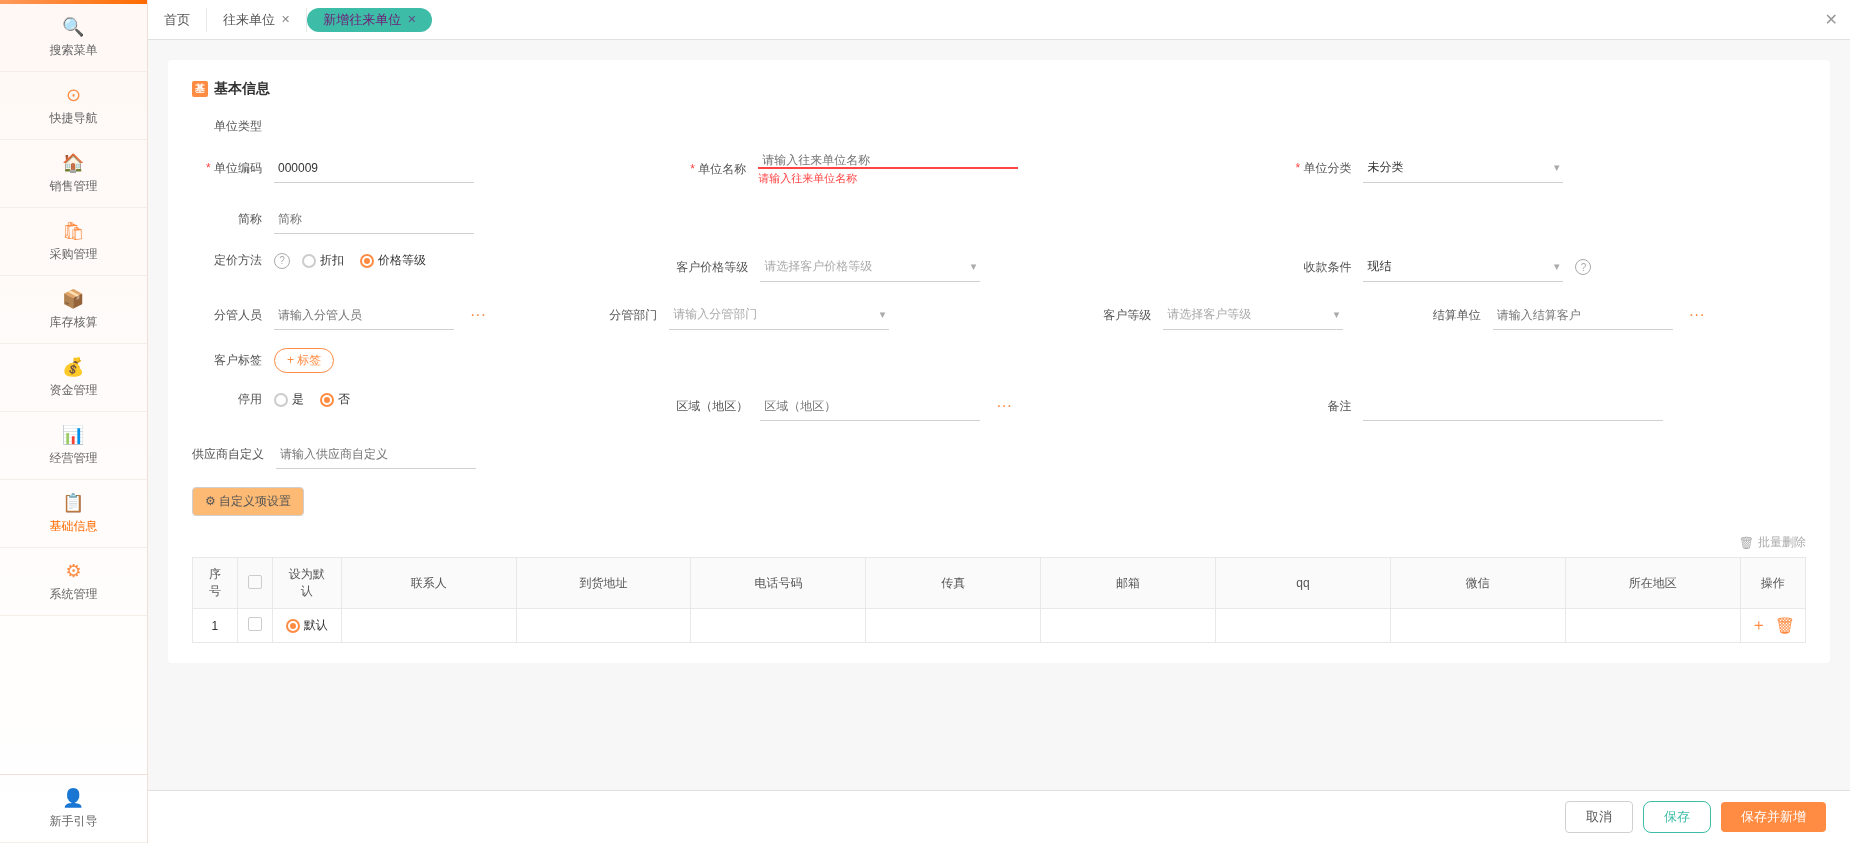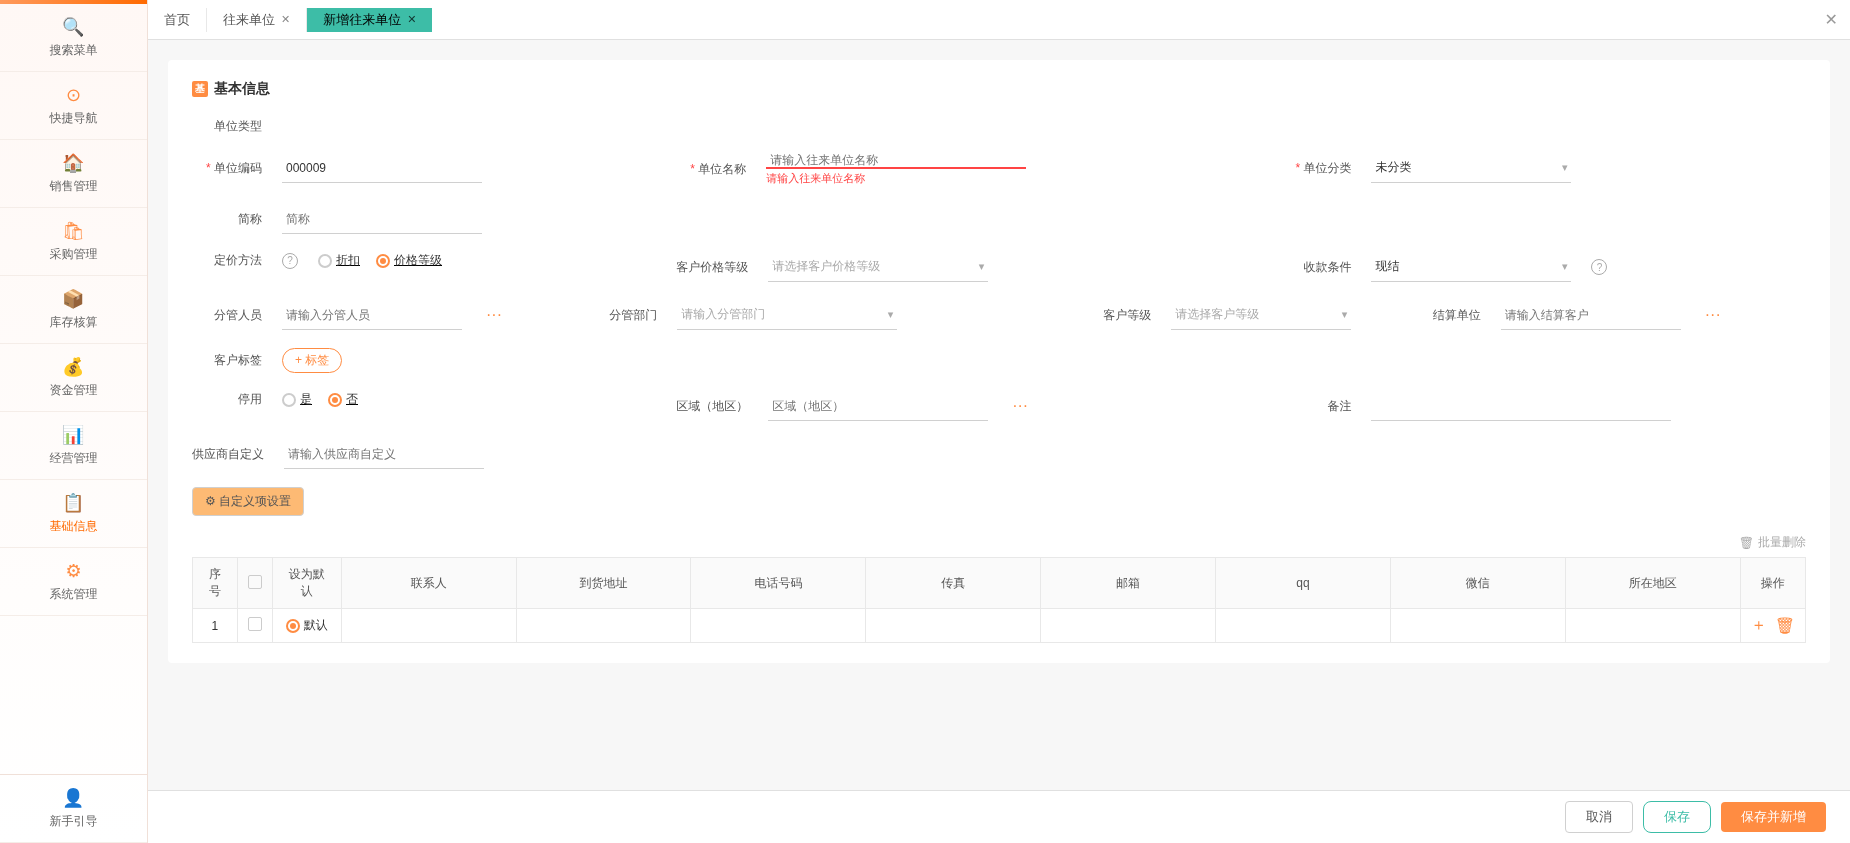--- a/index.html
+++ b/index.html
@@ -66,22 +66,23 @@
       height: 24px;
       cursor: pointer;
       font-size: 13px;
       color: #555;
       border-right: 1px solid #e8e8e8;
       gap: 6px;
       white-space: nowrap;
     }
     .tab.active {
       background: #3dbda7;
-      color: #000000;
+      color: #701a75;
       border-right: none;
+      border-radius: 20px;
     }
     .tab .close-icon {
       font-size: 11px;
       color: inherit;
       opacity: 0.7;
     }
     .tab-spacer { flex: 1; background: #fff; }
     .tab-close-all {
       padding: 0 12px;
       height: 40px;
@@ -134,21 +135,21 @@
       display: flex;
       align-items: flex-start;
       margin-bottom: 18px;
       gap: 0;
     }
     .form-group {
       display: flex;
       align-items: center;
       flex: 1;
       min-width: 0;
-      gap: 20px;
+      gap: 12px;
     }
     .form-label {
       font-size: 12px;
       color: #555;
       white-space: nowrap;
       min-width: 70px;
       text-align: right;
     }
     .form-label.required::before {
       content: '* ';
@@ -191,21 +192,20 @@
     }
     .select-wrap span.placeholder { color: #aaa; font-size: 12px; flex: 1; }
     .select-wrap span.value { color: #333; font-size: 12px; flex: 1; }
     .chevron { color: #aaa; font-size: 11px; }
 
     
     .radio-group {
       display: flex;
       align-items: center;
       gap: 16px;
-      text-decoration: underline;
     }
     .radio-item {
       display: flex;
       align-items: center;
       gap: 4px;
       font-size: 12px;
       color: #333;
       cursor: pointer;
     }
     .radio-circle {

